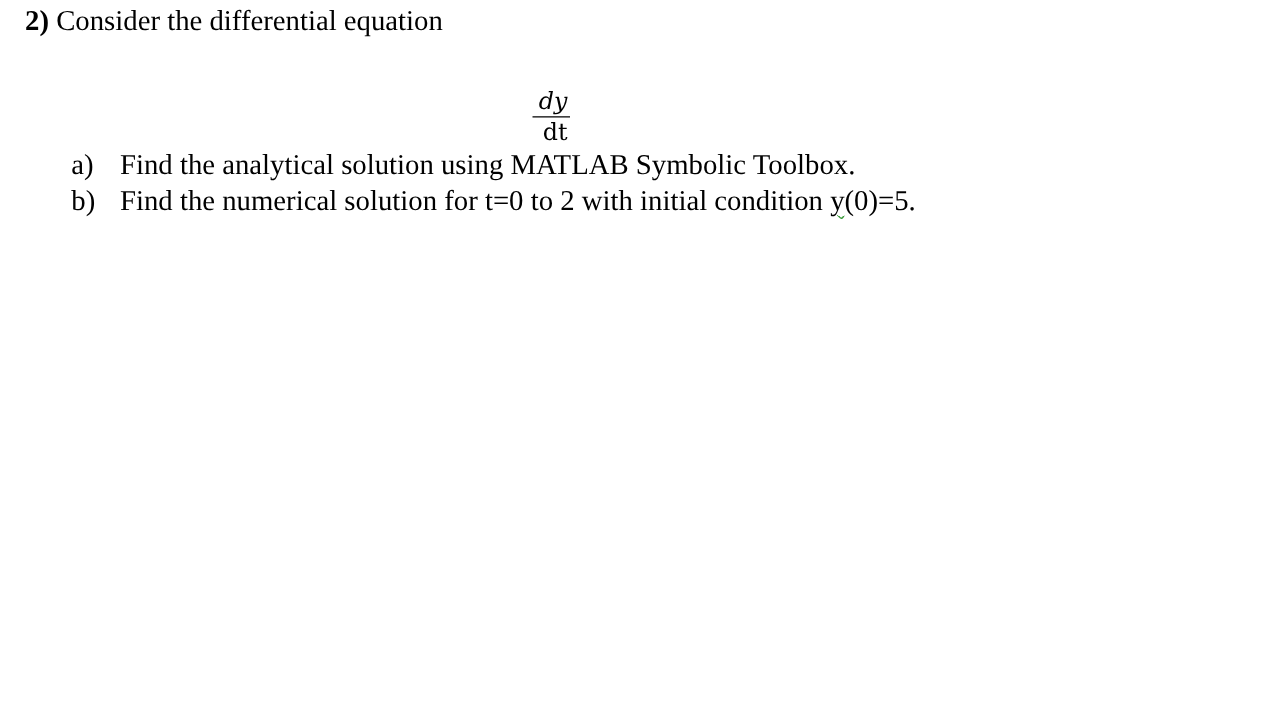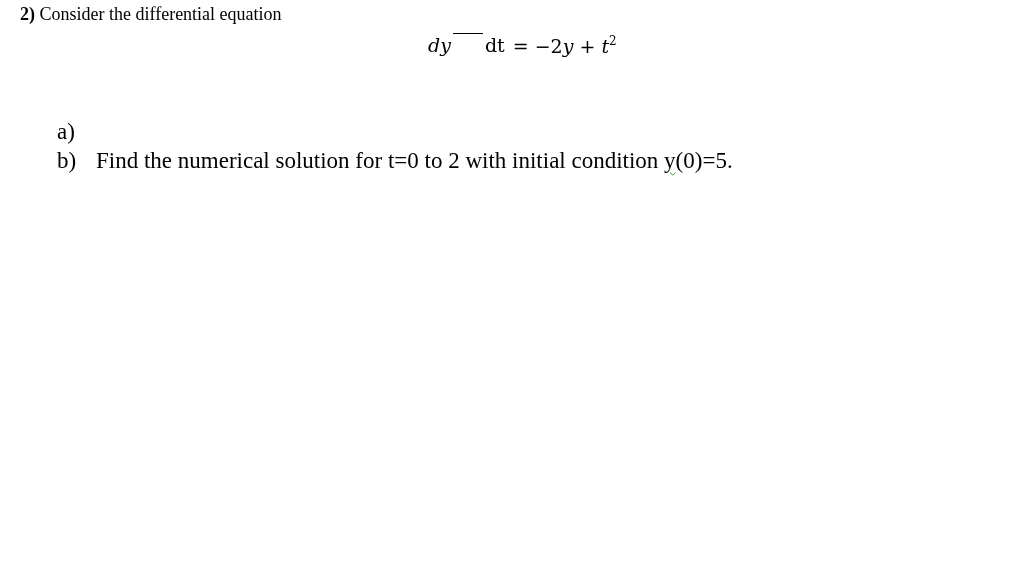--- a/index.html
+++ b/index.html
@@ -1,22 +1,22 @@
 <!DOCTYPE html>
 <html><head>
 <meta charset="utf-8">
 <style>
   html, body { margin: 0; padding: 0; background: #ffffff; }
   body { width: 1024px; height: 576px; position: relative; overflow: hidden;
          font-family: "Liberation Serif", "DejaVu Serif", serif; color: #000; }
-  .q-head { position: absolute; left: 20px; top: 4px; font-size: 18px; white-space: nowrap; }
+  .q-head { position: absolute; left: 20px; top: 4px; font-size: 23px; white-space: nowrap; }
   .q-num { font-weight: bold; }
   .eq { position: absolute; left: 426px; top: 33px; font-family: "DejaVu Serif", serif;
         font-size: 19px; display: flex; align-items: center; }
-  .frac { display: inline-flex; flex-direction: row; align-items: flex-start; margin-right: 6px; }
+  .frac { display: inline-flex; flex-direction: column; align-items: flex-end; margin-right: 6px; margin-top: 36px; }
   .frac .num { font-style: italic; line-height: 24px; padding: 0 2px; }
   .frac .bar { width: 30px; height: 1.4px; background: #000; }
   .frac .den { line-height: 24px; padding: 0 2px; }
   .rhs { font-size: 19px; white-space: nowrap; }
   .rhs i { font-style: italic; }
   .rhs sup { font-size: 12px; vertical-align: 8px; }
   .parts { position: absolute; left: 57px; top: 117px; font-size: 23px; line-height: 29px; }
   .part { display: flex; white-space: nowrap; }
   .part .lbl { width: 39px; }
   .squig { text-decoration: underline wavy #3a9a3a; text-decoration-thickness: 1px;
@@ -29,27 +29,24 @@
   <span class="q-num">2)</span>
   <span>Consider the differential equation</span>
 </div>
 
 <div class="eq">
   <span class="frac">
     <span class="num">dy</span>
     <span class="bar"></span>
     <span class="den">dt</span>
   </span>
-  <span class="rhs">
-    <span>=</span>
-    <span>−2</span><i>y</i><span> + </span><i>t</i><sup>2</sup>
-  </span>
 </div>
 
 <div class="parts">
   <div class="part">
     <span class="lbl">a)</span>
+    <span>Find the analytical solution using MATLAB Symbolic Toolbox.</span>
   </div>
   <div class="part">
     <span class="lbl">b)</span>
     <span><span>Find the numerical solution for t=0 to 2 with initial condition </span><span class="squig">y</span><span>(0)=5.</span></span>
   </div>
 </div>
 
 </body></html>

